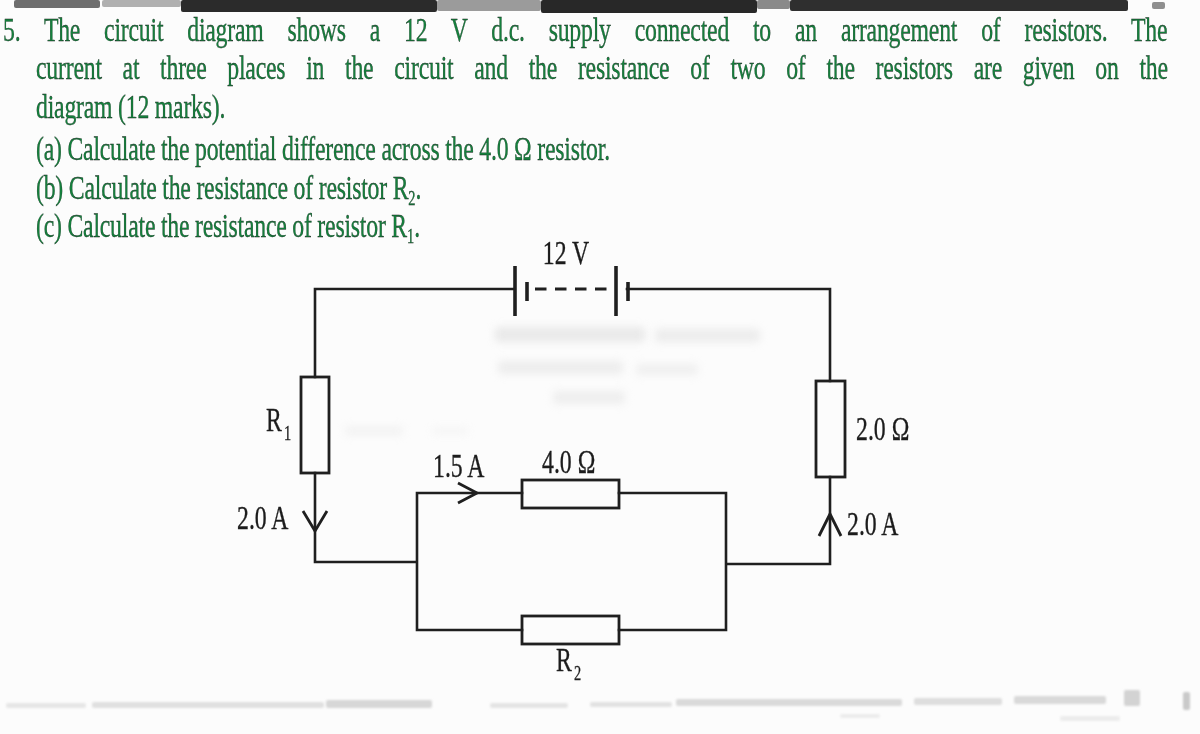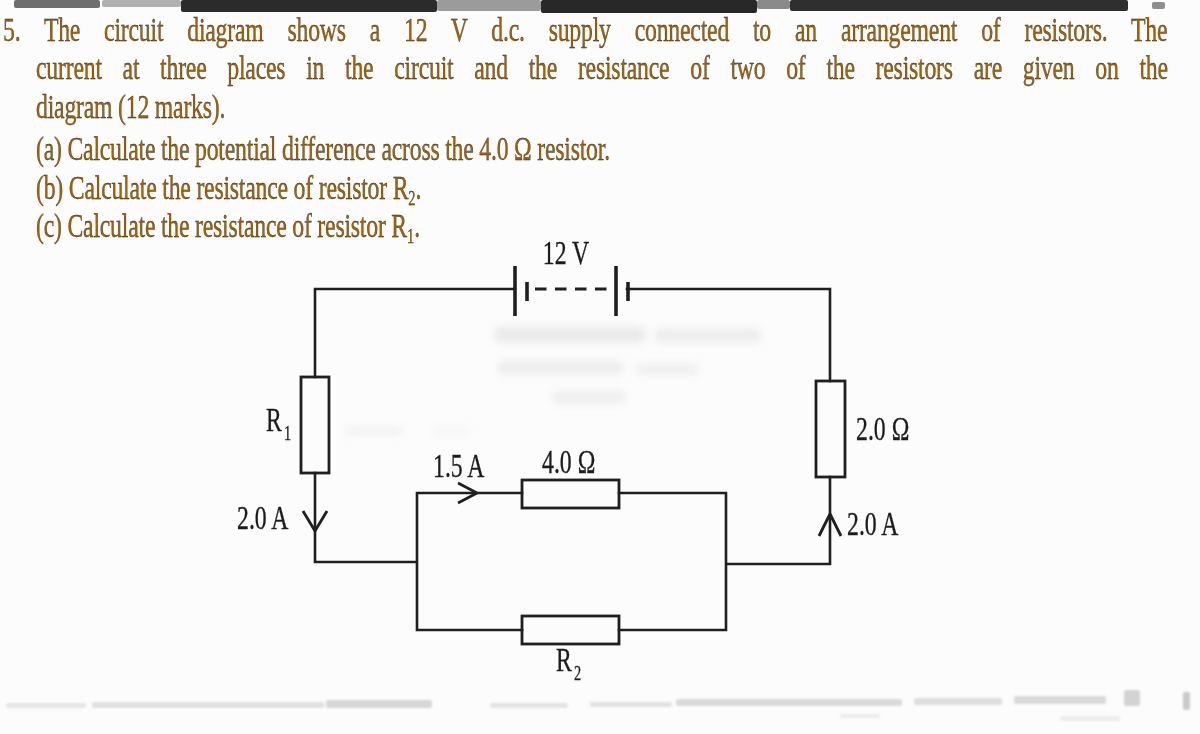--- a/index.html
+++ b/index.html
@@ -1,19 +1,19 @@
 <!DOCTYPE html>
 <html><head>
 <meta charset="utf-8">
 <style>
   html,body{margin:0;padding:0;}
   .page{
     position:relative;width:1200px;height:734px;
     background:#fcfcfc;overflow:hidden;
-    font-family:"Liberation Serif",serif;color:#a16207;text-decoration:underline;
+    font-family:"Liberation Serif",serif;color:#15803d;text-decoration:underline;
   }
   
   .ql{
     position:absolute;font-size:33px;line-height:37px;letter-spacing:-0.3px;
     transform:scaleX(0.72);transform-origin:0 0;white-space:nowrap;
     -webkit-text-stroke:0.3px #1c1c1c;
   }
   .ql.just{white-space:normal;text-align:justify;text-align-last:justify;}
   .sub{font-size:20px;vertical-align:-6px;letter-spacing:0;}
   

